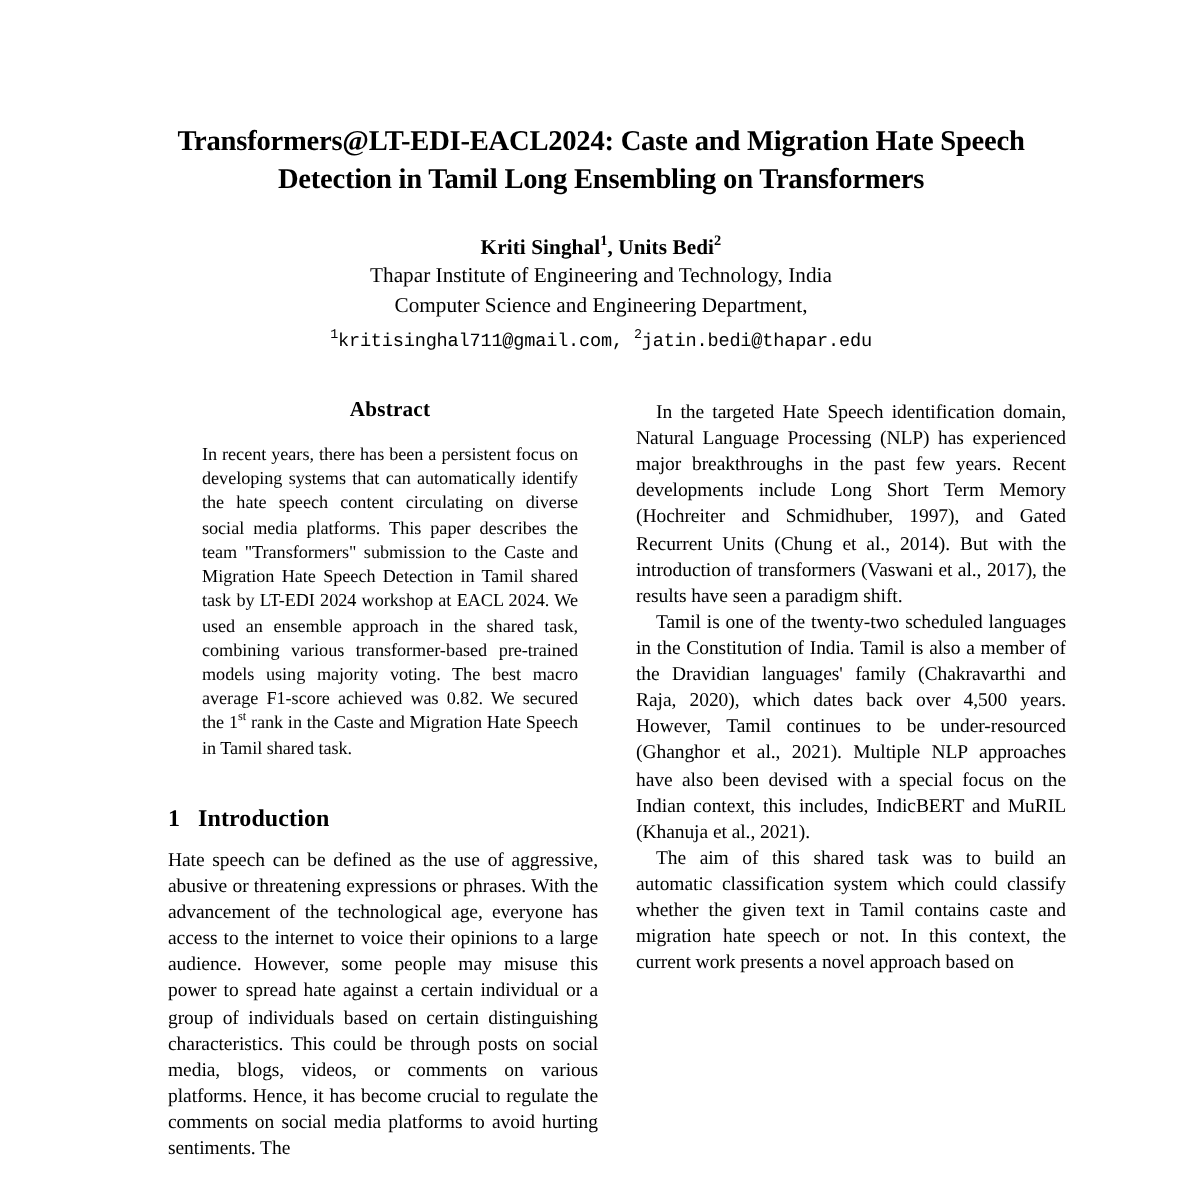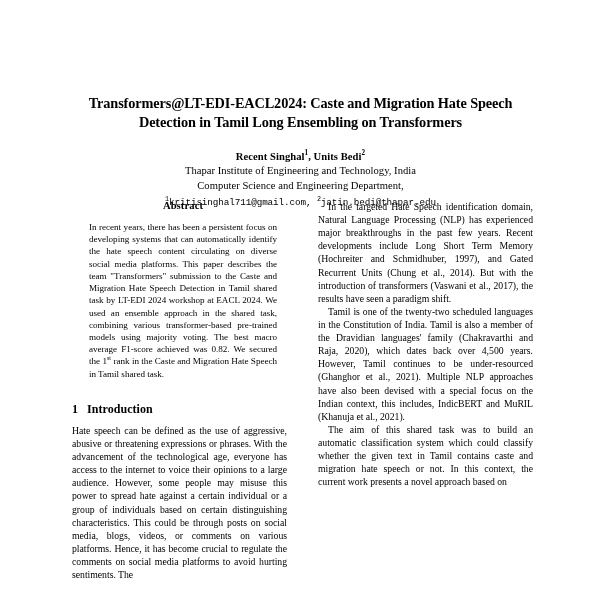--- a/index.html
+++ b/index.html
@@ -18,21 +18,21 @@
     position: relative;
     width: 600px;
     height: 600px;
     box-sizing: border-box;
     padding: 0;
     overflow: hidden;
   }
 
   
   .title-block {
-    padding-top: 94px;
+    padding-top: 62px;
     padding-left: 68px;
     padding-right: 67px;
   }
   .paper-title {
     font-size: 14.3px;
     font-weight: bold;
     line-height: 1.30;
     text-align: center;
     letter-spacing: -0.12px;
     margin: 0;
@@ -80,21 +80,21 @@
     height: 400px;
     overflow: hidden;
   }
   .col {
     position: absolute;
     top: 0;
     width: 215px;
     height: 400px;
     overflow: hidden;
   }
-  .col-left  { left: 72px; }
+  .col-left  { left: 84px; }
   .col-right { left: 318px; }
 
   .abstract-wrap {
     padding-left: 17px;
     padding-right: 10px;
   }
   .abstract-heading {
     font-size: 10.6px;
     font-weight: bold;
     text-align: center;
@@ -142,21 +142,21 @@
 
 <div class="page">
 
   <div class="title-block">
     <h1 class="paper-title">
       <span class="t-line">Transformers@LT-EDI-EACL2024: Caste and Migration Hate Speech</span>
       <span class="t-line">Detection in Tamil Long Ensembling on Transformers</span>
     </h1>
 
     <div class="authors-block">
-      <div class="author-names"><span>Recent Singhal</span><sup>1</sup><span>, Units Bedi</span><sup>2</sup></div>
+      <div class="author-names"><span>Kriti Singhal</span><sup>1</sup><span>, Units Bedi</span><sup>2</sup></div>
       <div class="affil-line">Thapar Institute of Engineering and Technology, India</div>
       <div class="affil-line">Computer Science and Engineering Department,</div>
       <div class="email-line"><sup>1</sup><span>kritisinghal711@gmail.com,</span> <sup>2</sup><span>jatin.bedi@thapar.edu</span></div>
     </div>
   </div>
 
   <div class="columns">
 
     <div class="col col-left">
       <div class="abstract-wrap">

